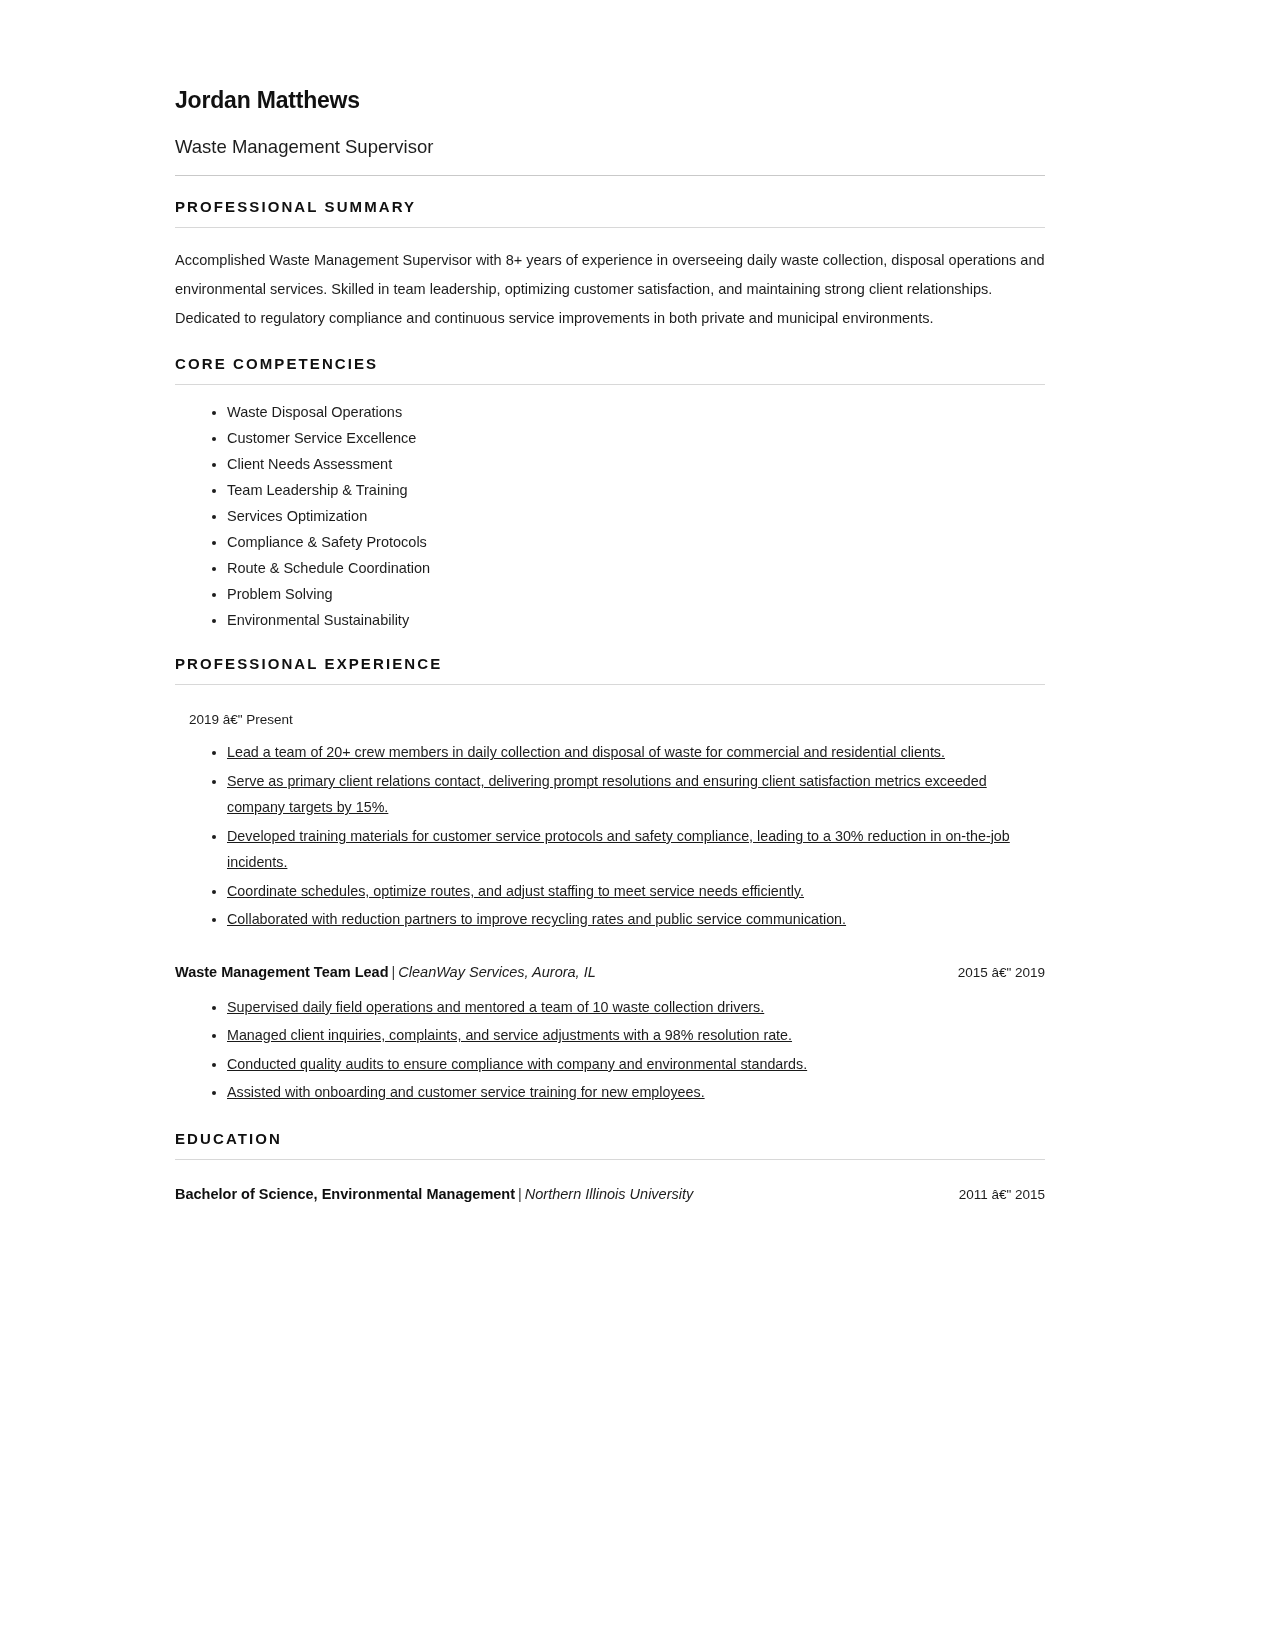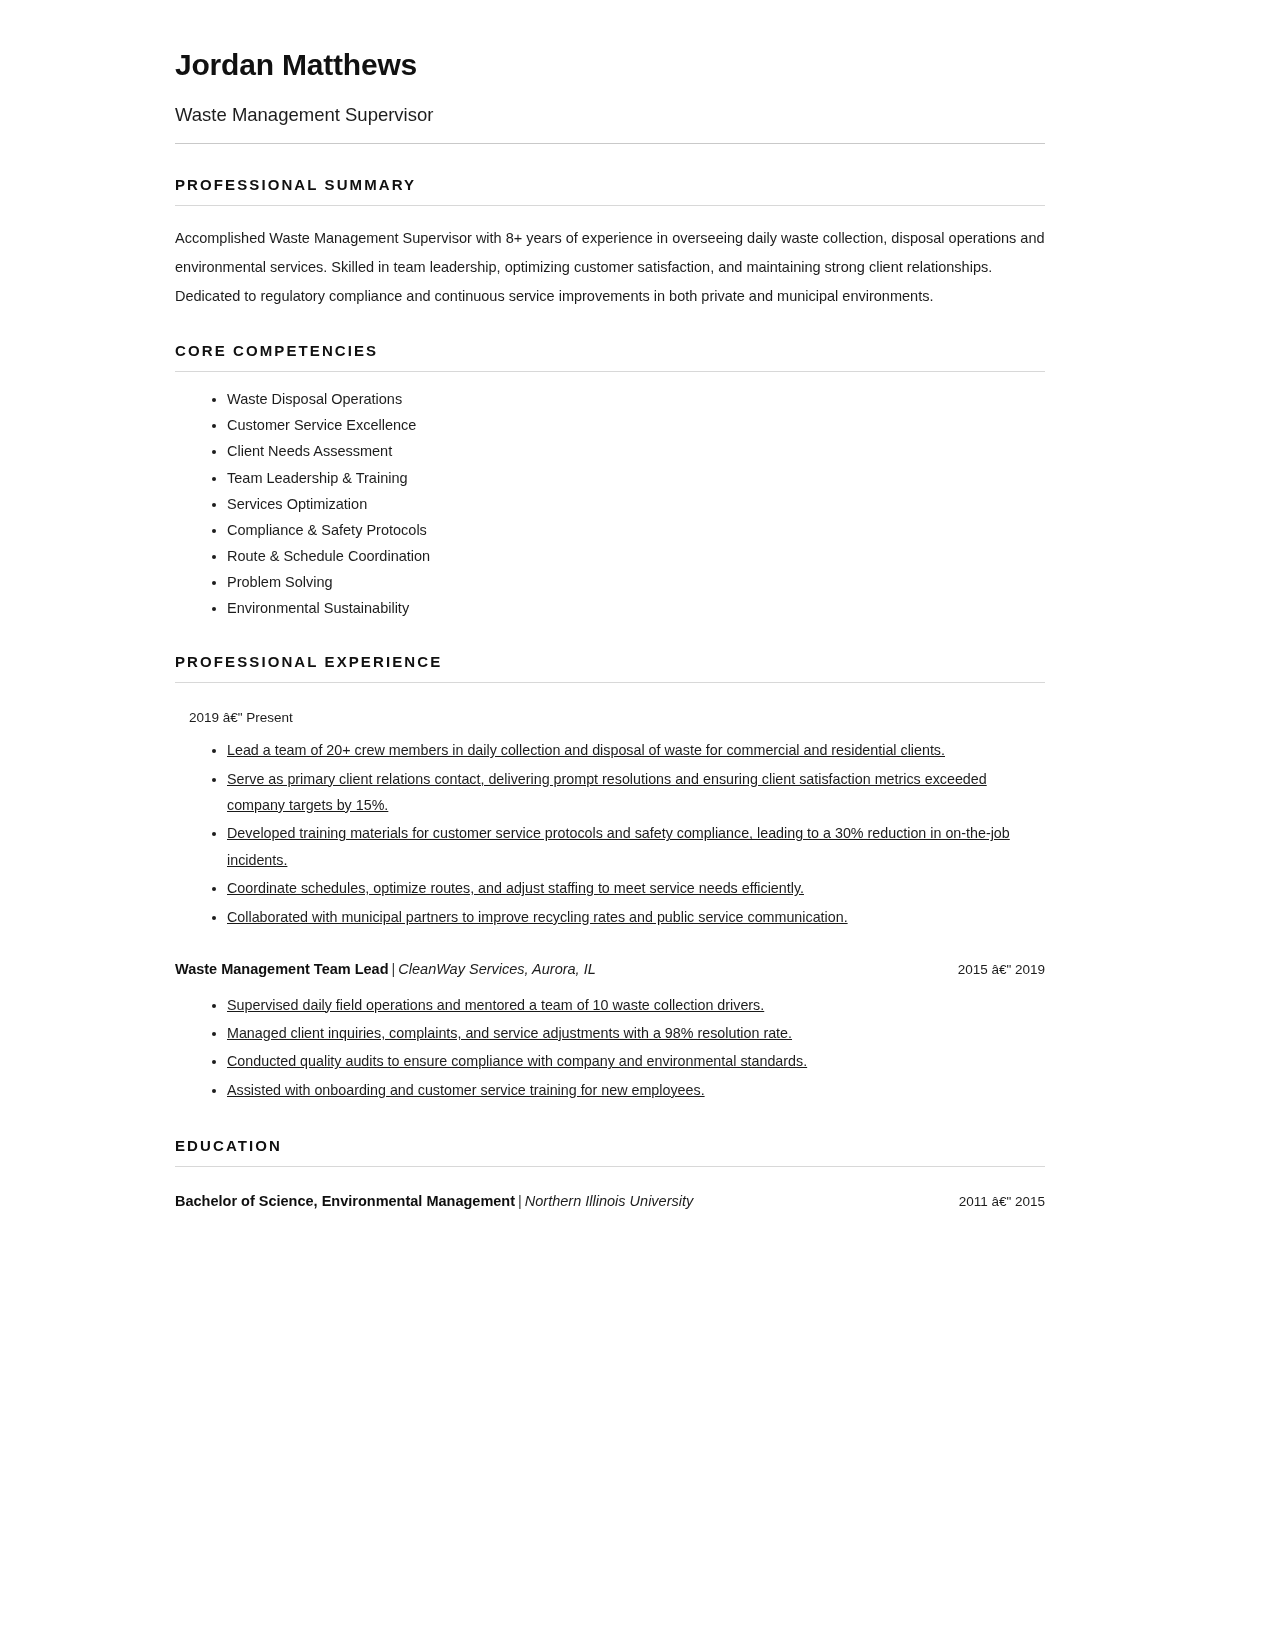--- a/index.html
+++ b/index.html
@@ -31,26 +31,26 @@
   .clip-area {
     position: absolute;
     left: 0;
     top: 0;
     width: 1263px;
     height: 1266px;
     overflow: hidden;
   }
 
   .name {
-    font-size: 30px;
+    font-size: 23px;
     font-weight: bold;
     letter-spacing: -0.2px;
     color: #111111;
     margin: 0;
-    padding-top: 48px;
+    padding-top: 88px;
     line-height: 1.1;
   }
   .job-headline {
     font-size: 18.5px;
     font-weight: normal;
     color: #1d1d1d;
     margin: 0;
     padding-top: 23px;
     line-height: 1.2;
   }
@@ -63,21 +63,21 @@
   .contact-sep {
     padding: 0 5px;
     color: #555;
   }
   .rule-top {
     border-bottom: 1px solid #c9c9c9;
     margin-top: 17px;
   }
 
   .section {
-    margin-top: 32px;
+    margin-top: 22px;
   }
   .section-title {
     font-size: 15px;
     font-weight: bold;
     letter-spacing: 2.1px;
     color: #101010;
     text-transform: uppercase;
     margin: 0;
     line-height: 1.2;
   }
@@ -199,21 +199,21 @@
 
         <div class="job">
           <div class="job-header">
             <div class="job-dates">2019 â€" Present</div>
           </div>
           <ul class="job-bullets">
             <li>Lead a team of 20+ crew members in daily collection and disposal of waste for commercial and residential clients.</li>
             <li>Serve as primary client relations contact, delivering prompt resolutions and ensuring client satisfaction metrics exceeded company targets by 15%.</li>
             <li>Developed training materials for customer service protocols and safety compliance, leading to a 30% reduction in on-the-job incidents.</li>
             <li>Coordinate schedules, optimize routes, and adjust staffing to meet service needs efficiently.</li>
-            <li>Collaborated with municipal partners to improve recycling rates and public service communication.</li>
+            <li>Collaborated with reduction partners to improve recycling rates and public service communication.</li>
           </ul>
         </div>
 
         <div class="job">
           <div class="job-header">
             <div class="job-left">
               <span class="job-title">Waste Management Team Lead</span><span class="job-pipe">|</span><span class="job-company">CleanWay Services, Aurora, IL</span>
             </div>
             <div class="job-dates">2015 â€" 2019</div>
           </div>

